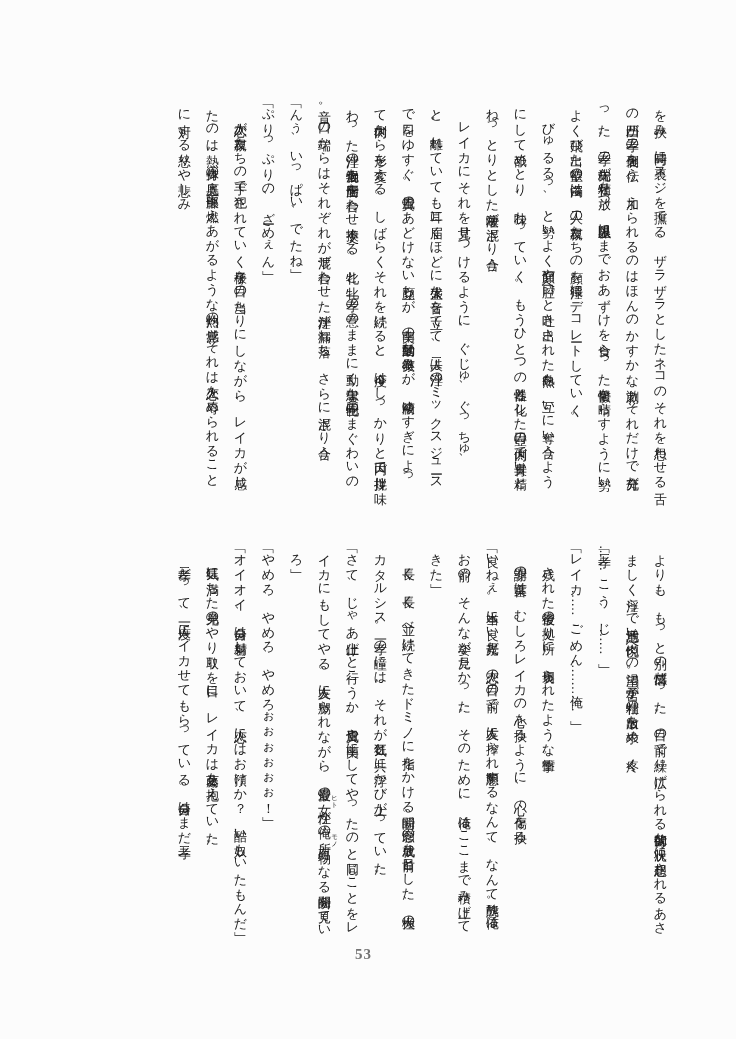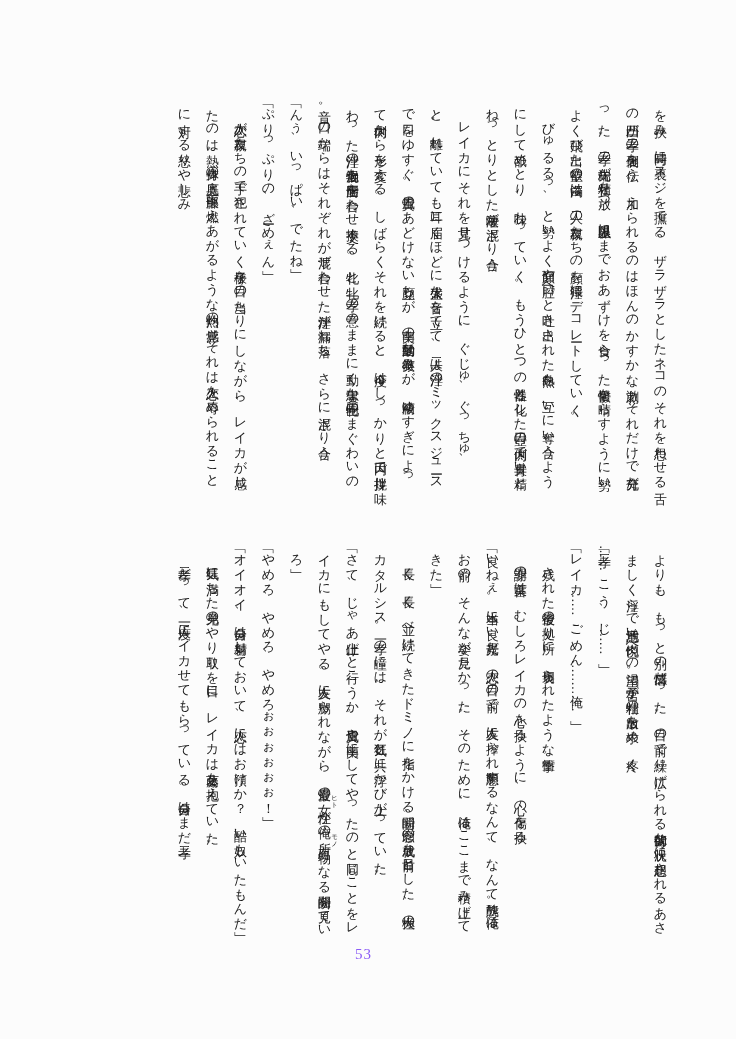--- a/index.html
+++ b/index.html
@@ -39,21 +39,22 @@
   ruby rt {
     font-size: 6.5px;
     letter-spacing: 0;
   }
   .page-number {
     position: absolute;
     top: 946px;
     left: 355px;
     font-size: 15px;
     letter-spacing: 1px;
-    color: #8b5cf6;
+    color: #737373;
+    font-weight: bold;
   }
 </style>
 </head>
 <body>
 
 <div class="page">
   <section class="text-block block-top">
       <p class="para">を挟み、同時に裏スジを撫でる。ザラザラとしたネコのそれを思わせる舌の凹凸が孝二の裏側を伝う。加えられるのはほんのかすかな刺激。それだけで充分だった。孝二の先端が牡精を放つ。限界以上にまでおあずけを食らった鬱憤を晴らすように勢いよく飛び出た欲望の白濁は、二人の親友たちの顔を淫猥にデコレートしていく。</p>
       <p class="para indent">びゅるるっ、と勢いよく顔面や口腔へと吐き出された白熱を、互いに奪い合うようにして舐めとり、味わっていく。もうひとつの性器と化した口壺の内側で青臭い精とねっとりとした唾液が混ざり合う。</p>
       <p class="para indent">レイカにそれを見せつけるように、ぐじゅ、ぐっちゅ、と。離れていても耳に届くほどに盛大な音を立てて、二人は淫汁のミックスジュースで口をゆすぐ。風貴のあどけない顔立ちが、美南の活動的な微笑みが、精液ゆすぎによって内側から形を変える。しばらくそれを続けると、今度はしっかりと口内で撹拌し味わった淫汁の混合物を唇同士を合わせ交換する。牝と牝、一孝の意のままに動く忠実な牝同士のまぐわいの音。口の端からはそれぞれが混ぜ合わせた淫汁が漏れ落ち、さらに混ざり合う。</p>

